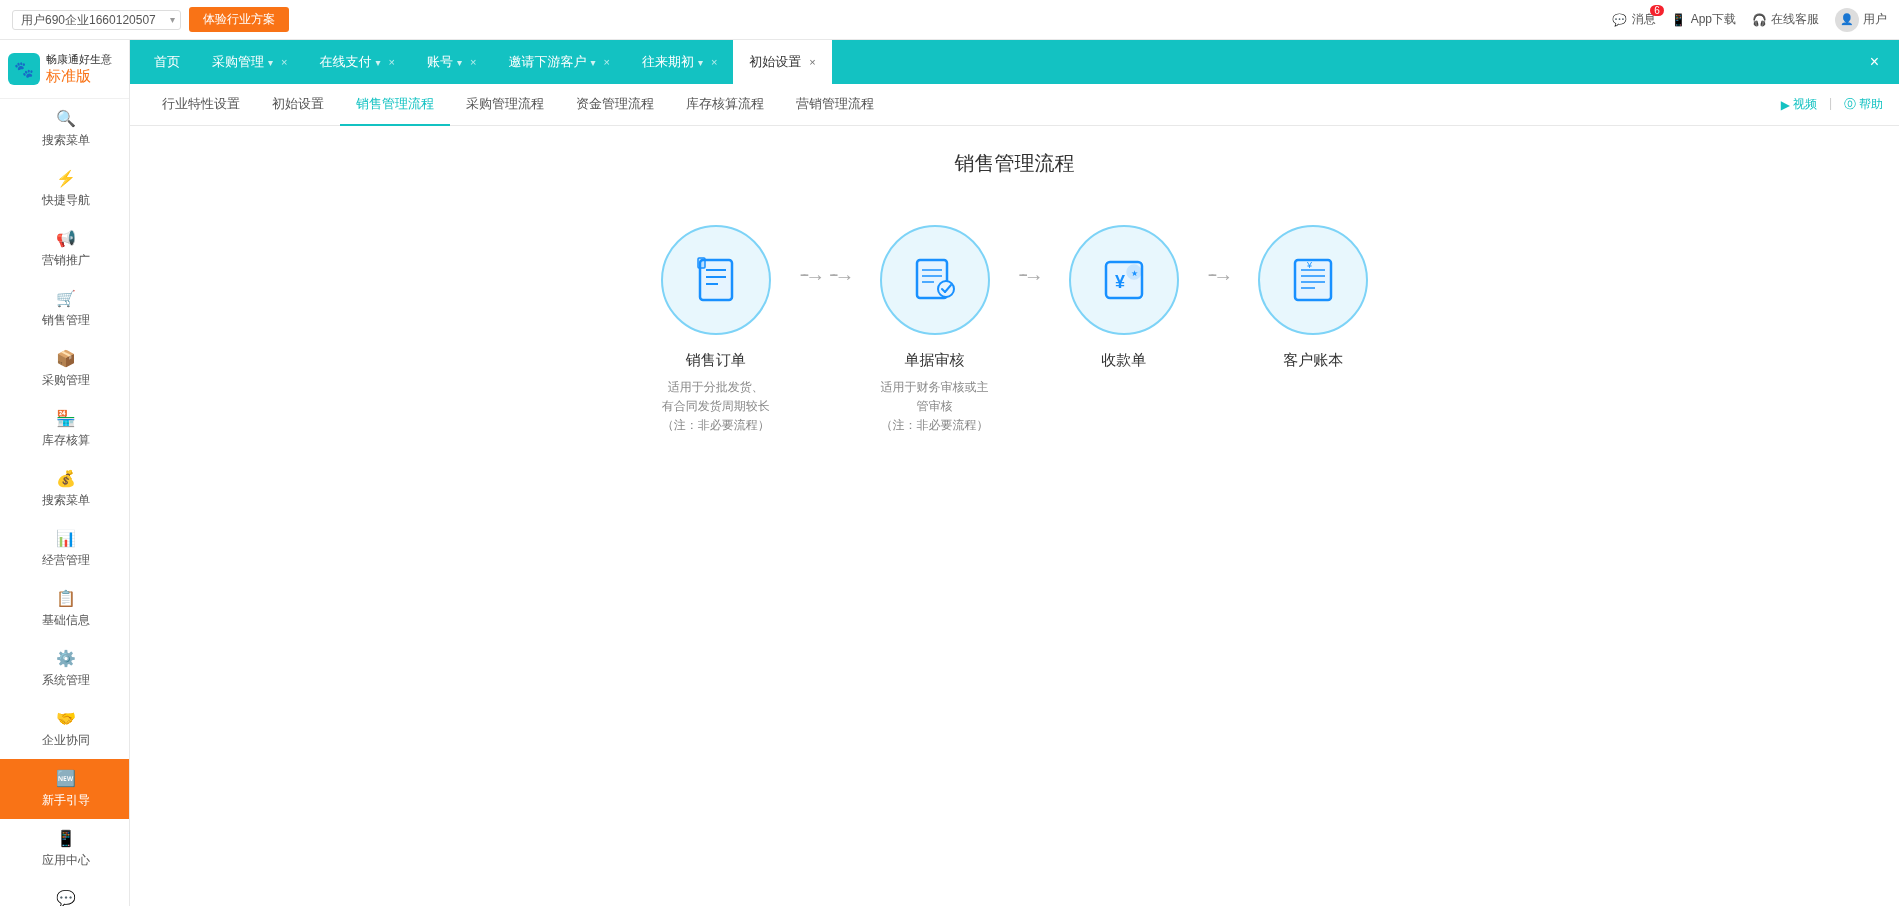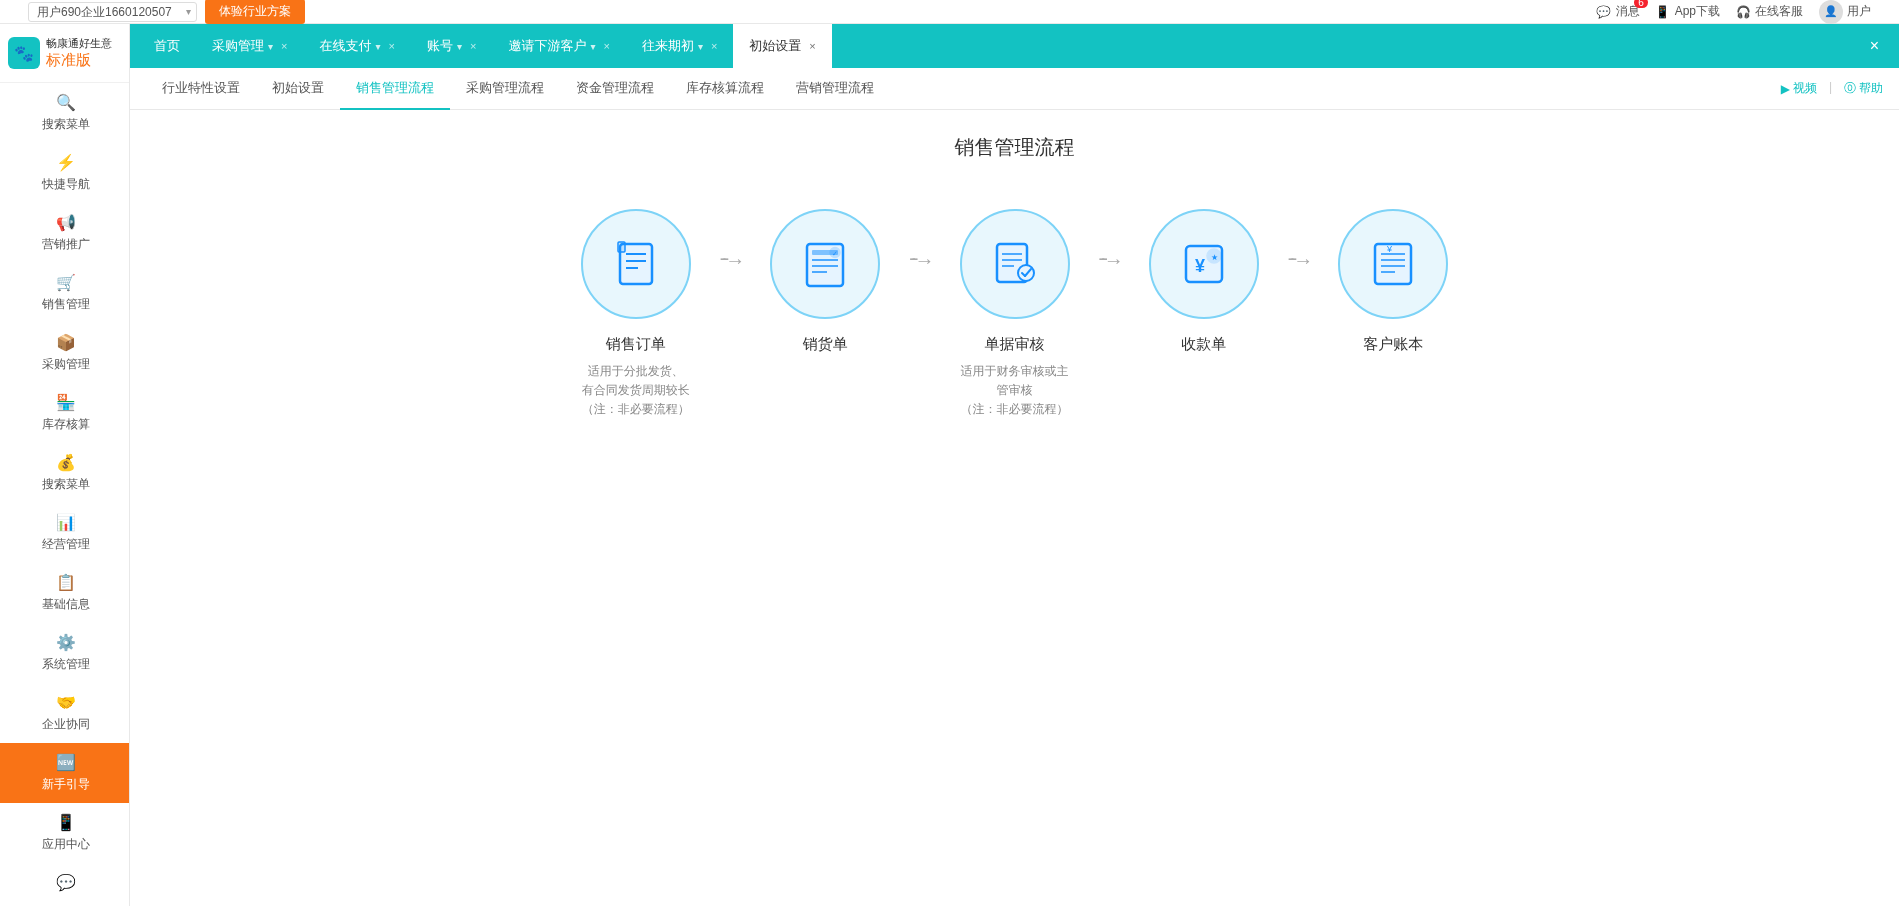--- a/index.html
+++ b/index.html
@@ -1,19 +1,19 @@
 <!DOCTYPE html>
 <html><head>
   <meta charset="utf-8">
   <style>
     * { box-sizing: border-box; margin: 0; padding: 0; }
     body { font-family: "Microsoft YaHei", "PingFang SC", sans-serif; font-size: 13px; background: #f5f5f5; color: #333; display: flex; flex-direction: column; height: 100vh; overflow: hidden; }
 
     
-    .top-bar { height: 24px; background: #fff; border-bottom: 1px solid #e8e8e8; display: flex; align-items: center; padding: 0 28px; justify-content: space-between; }
+    .top-bar { height: 40px; background: #fff; border-bottom: 1px solid #e8e8e8; display: flex; align-items: center; padding: 0 12px; justify-content: space-between; }
     .top-bar-left { display: flex; align-items: center; gap: 8px; }
     .top-bar-user-select { border: 1px solid #ddd; border-radius: 3px; padding: 2px 24px 2px 8px; font-size: 12px; color: #555; background: #fff; appearance: none; cursor: pointer; position: relative; }
     .top-bar-user-wrap { position: relative; display: flex; align-items: center; }
     .top-bar-user-wrap::after { content: "▾"; position: absolute; right: 6px; font-size: 10px; color: #999; pointer-events: none; }
     .btn-experience { background: #f97316; color: #fff; border: none; border-radius: 3px; padding: 4px 14px; font-size: 12px; cursor: pointer; }
     .top-bar-right { display: flex; align-items: center; gap: 16px; font-size: 12px; color: #555; }
     .top-bar-right-item { display: flex; align-items: center; gap: 4px; cursor: pointer; position: relative; }
     .badge { background: #f5222d; color: #fff; border-radius: 8px; font-size: 10px; padding: 0 4px; position: absolute; top: -6px; right: -8px; }
     .avatar { width: 24px; height: 24px; border-radius: 50%; background: #ddd; display: flex; align-items: center; justify-content: center; font-size: 11px; color: #888; }
 
@@ -261,35 +261,20 @@
           <div class="flow-label">销售订单</div>
           <div class="flow-desc">
             适用于分批发货、<br>有合同发货周期较长<br>（注：非必要流程）
           </div>
         </div>
 
         <div class="flow-arrow">
           <span style="letter-spacing:-4px;color:#aaa;font-size:20px;">--→</span>
         </div>
 
-        <div class="flow-step">
-          <div class="flow-circle">
-            <svg viewBox="0 0 52 52" fill="none" xmlns="http://www.w3.org/2000/svg">
-              <rect x="8" y="6" width="36" height="42" rx="3" stroke="#1890ff" stroke-width="2.5" fill="#e6f4ff"></rect>
-              <rect x="13" y="12" width="26" height="5" rx="1" fill="#1890ff" opacity="0.5"></rect>
-              <line x1="13" y1="22" x2="39" y2="22" stroke="#1890ff" stroke-width="1.5"></line>
-              <line x1="13" y1="28" x2="39" y2="28" stroke="#1890ff" stroke-width="1.5"></line>
-              <line x1="13" y1="34" x2="28" y2="34" stroke="#1890ff" stroke-width="1.5"></line>
-              <circle cx="36" cy="14.5" r="5" fill="#1890ff" opacity="0.2" stroke="#1890ff" stroke-width="1.5"></circle>
-              <text x="33" y="18" font-size="7" fill="#1890ff">✓</text>
-            </svg>
-          </div>
-          <div class="flow-label">销货单</div>
-          <div class="flow-desc"></div>
-        </div>
 
         <div class="flow-arrow">
           <span style="letter-spacing:-4px;color:#aaa;font-size:20px;">--→</span>
         </div>
 
         <div class="flow-step">
           <div class="flow-circle">
             <svg viewBox="0 0 52 52" fill="none" xmlns="http://www.w3.org/2000/svg">
               <rect x="8" y="6" width="30" height="38" rx="3" stroke="#1890ff" stroke-width="2.5" fill="#e6f4ff"></rect>
               <line x1="13" y1="16" x2="33" y2="16" stroke="#1890ff" stroke-width="1.5"></line>

